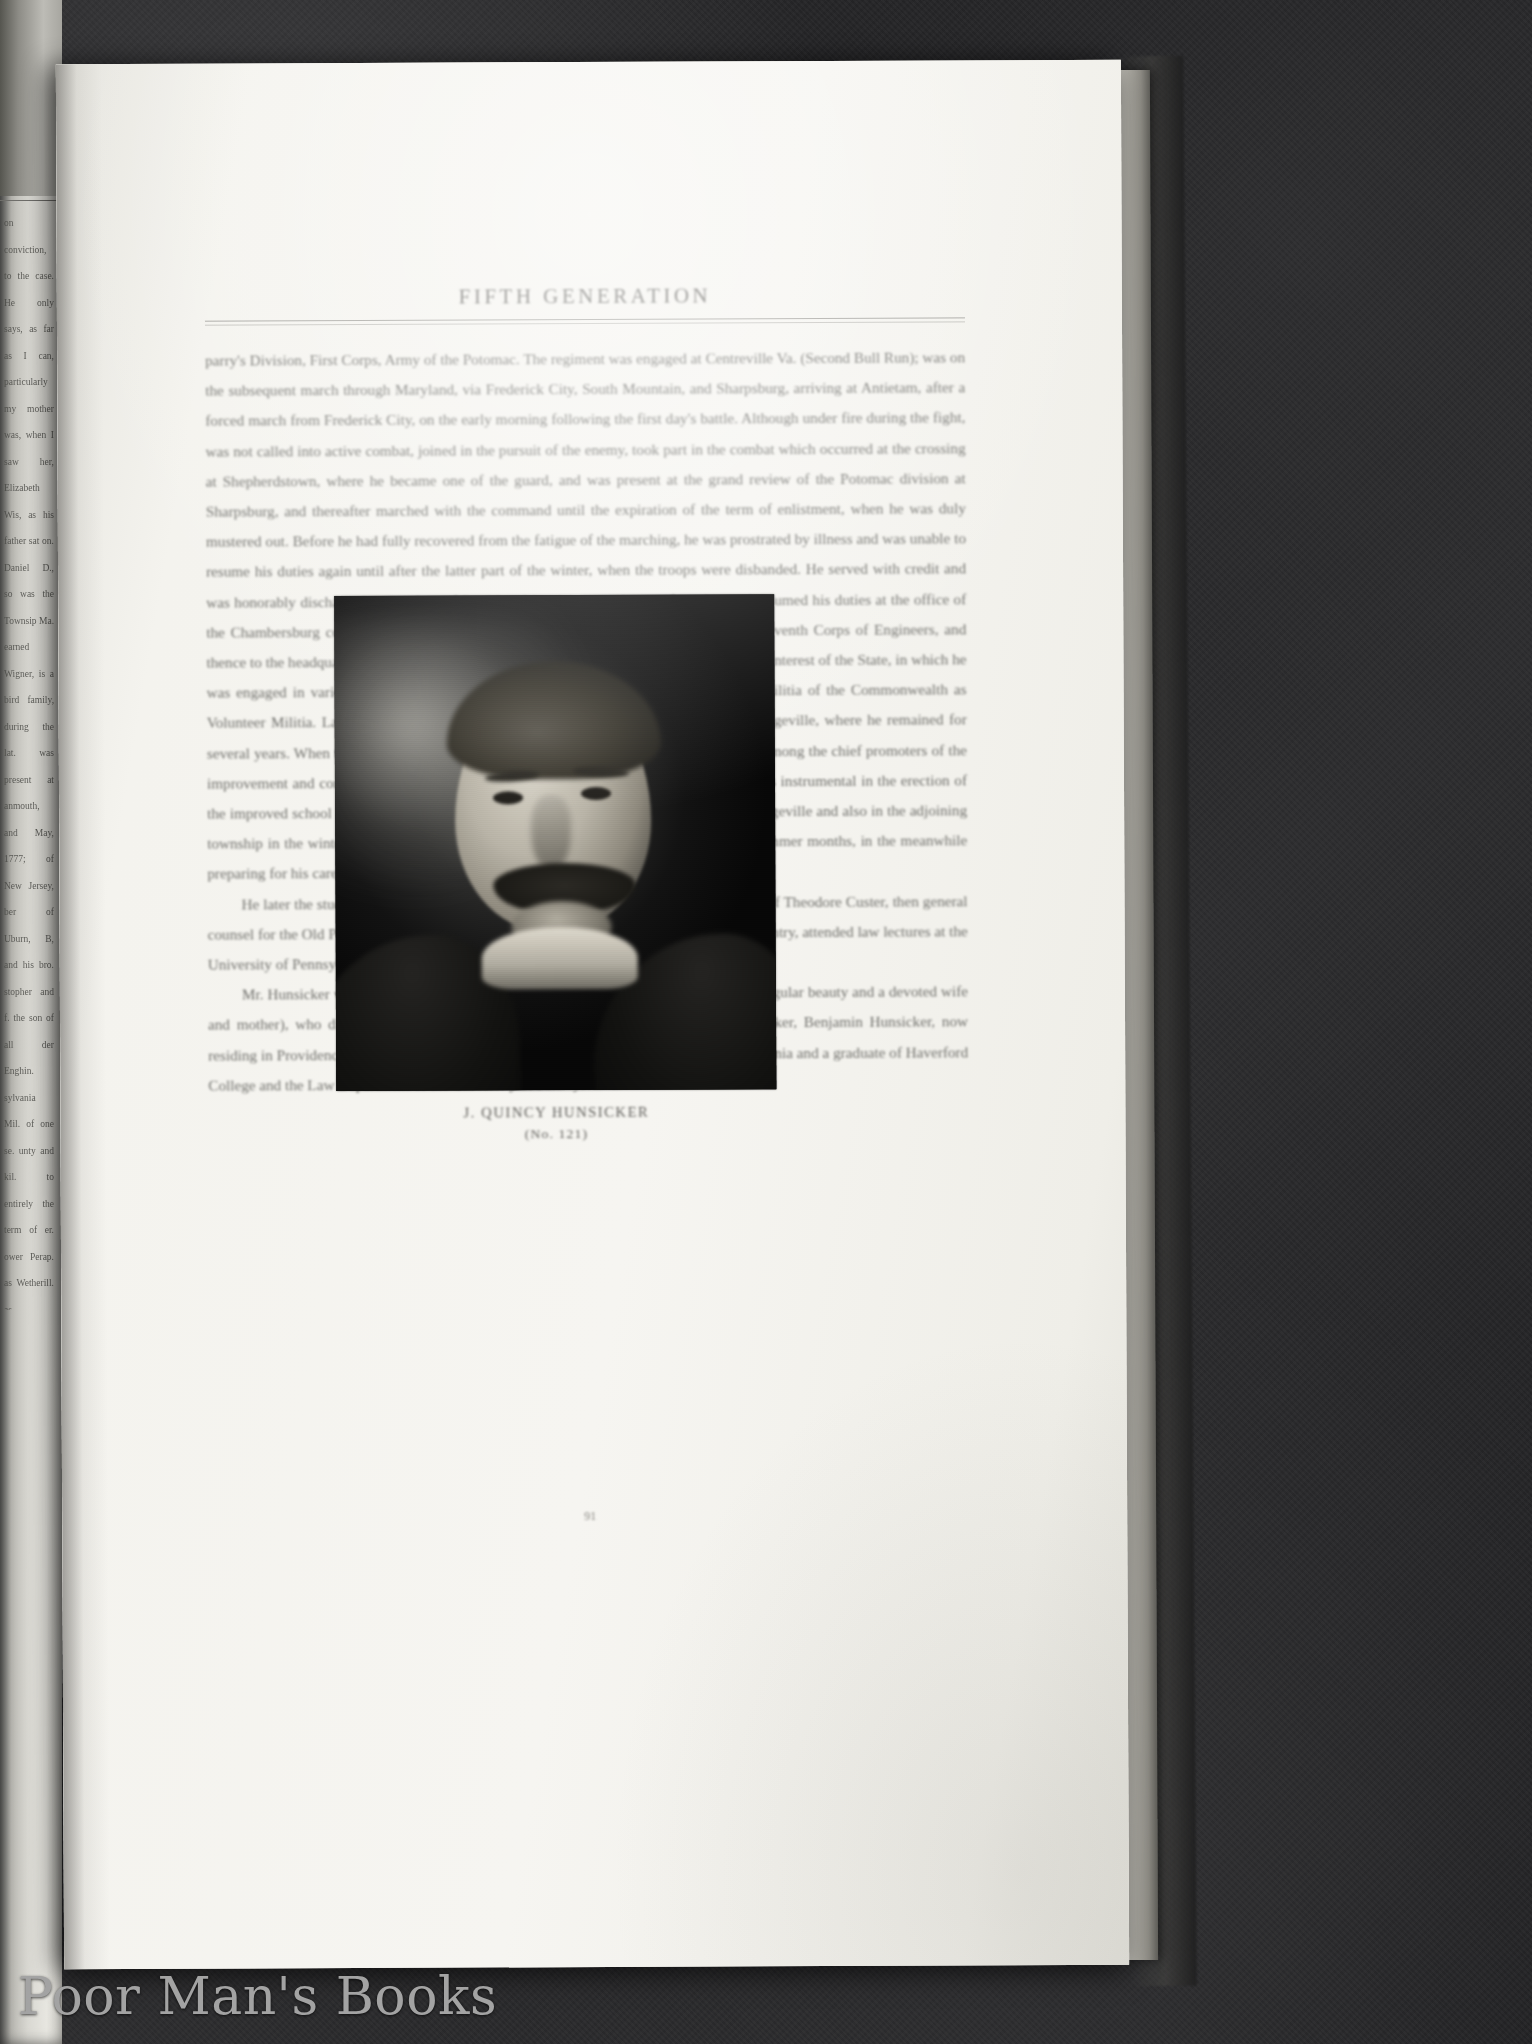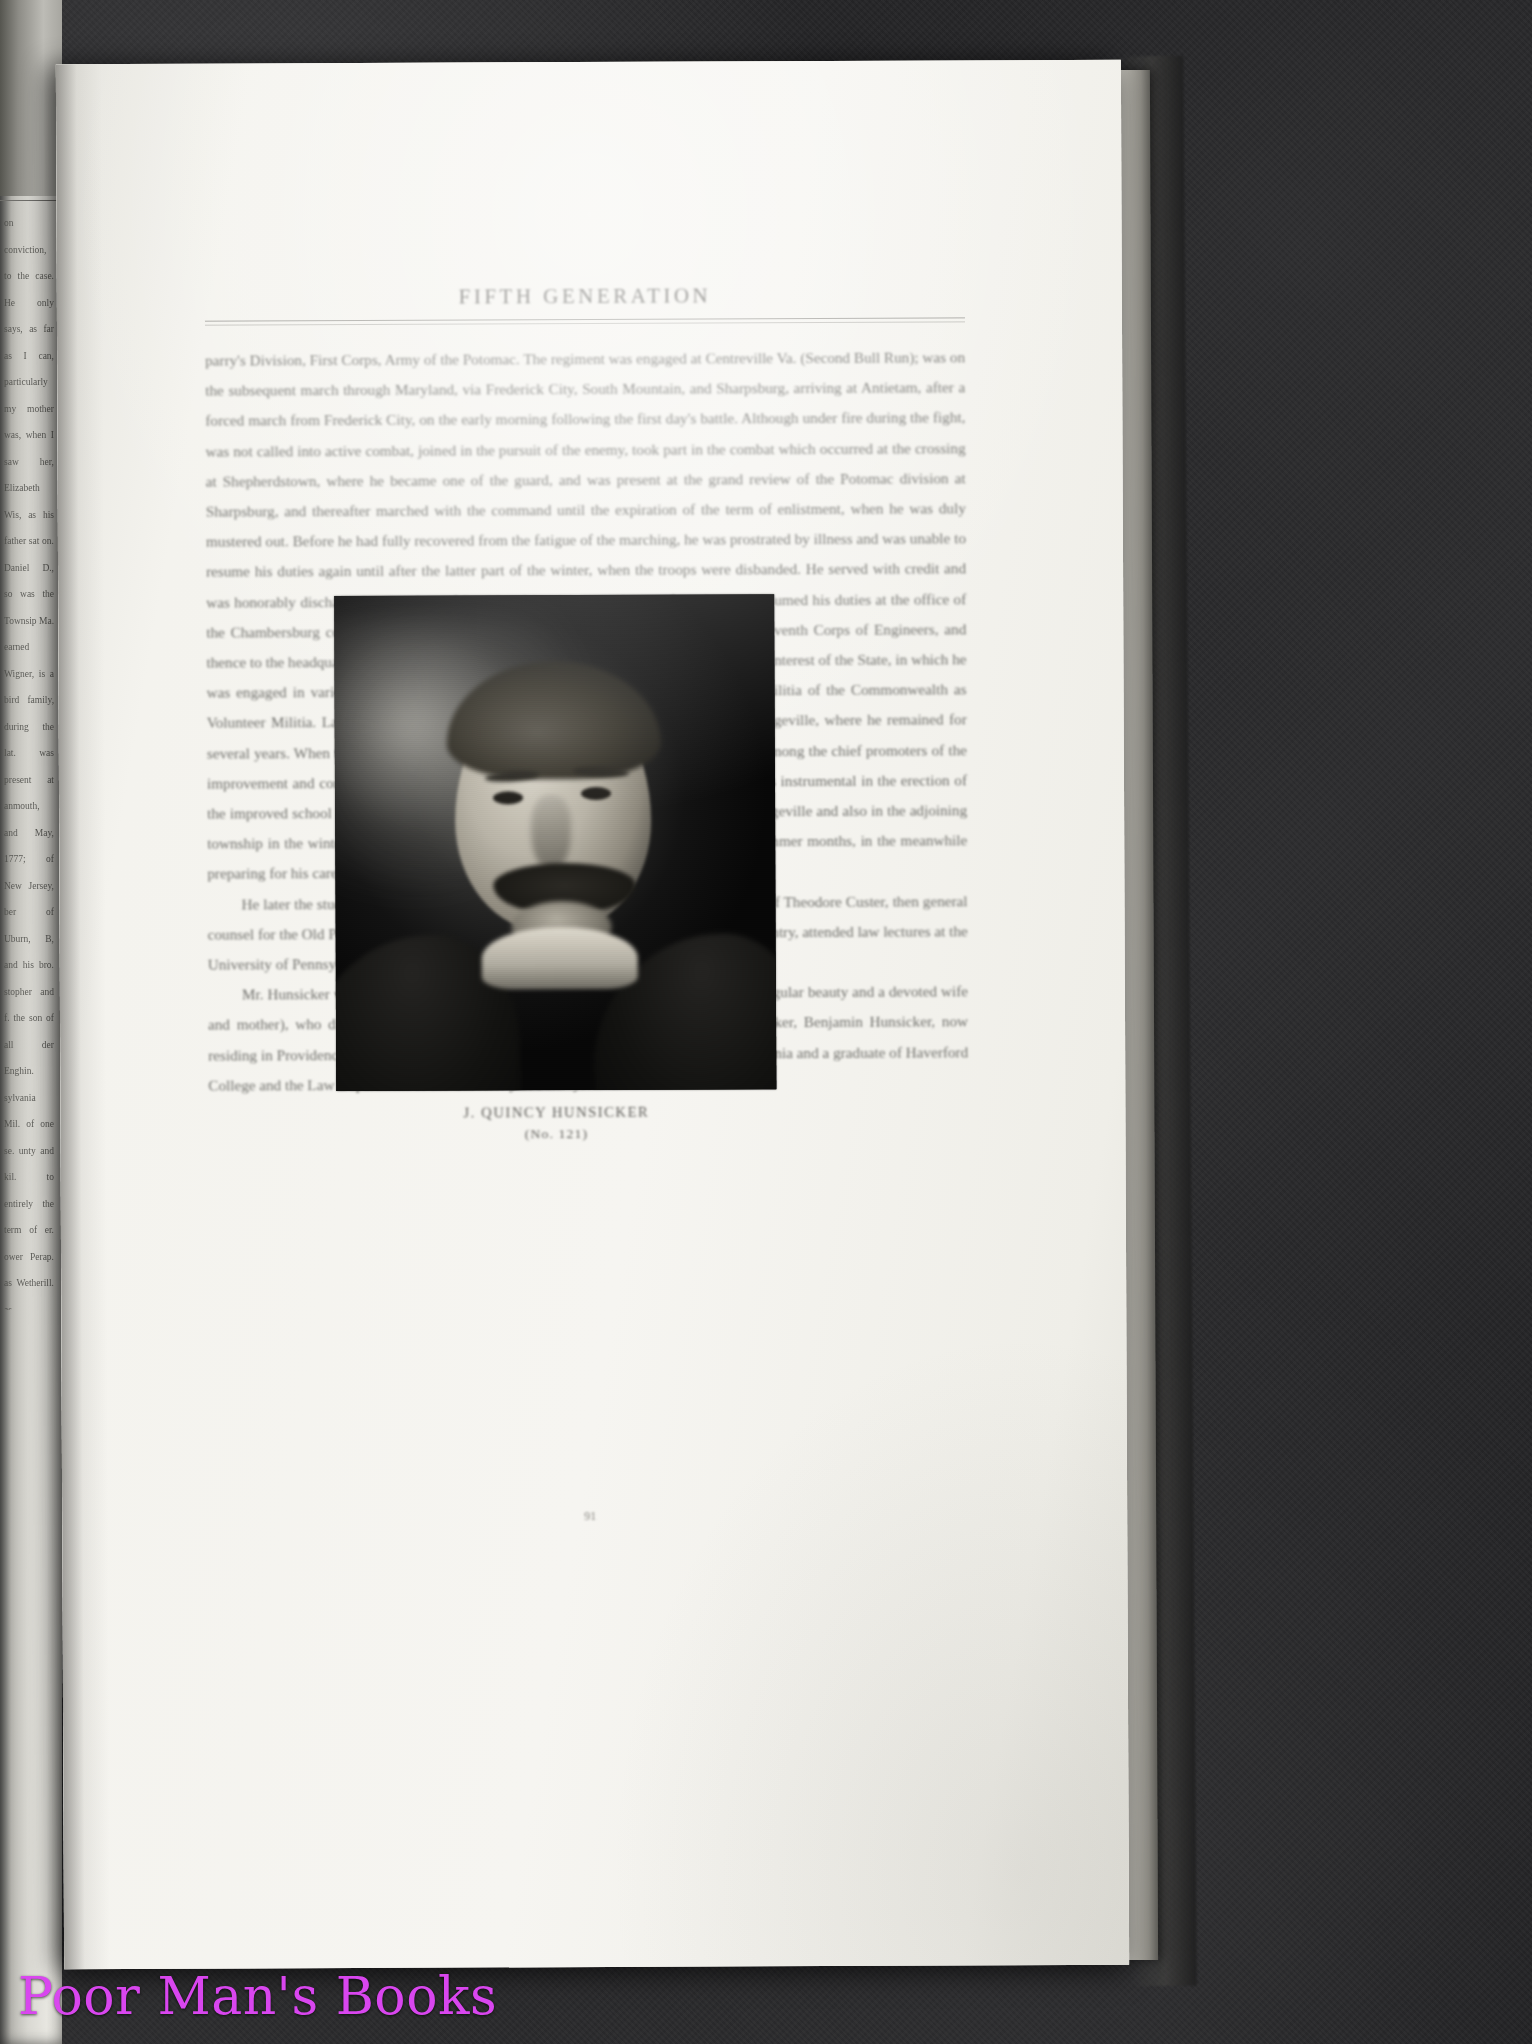--- a/index.html
+++ b/index.html
@@ -320,21 +320,21 @@
     filter: blur(1.2px);
   }
 
   
   .watermark {
     position: absolute;
     left: 18px;
     bottom: 18px;
     font-family: "DejaVu Serif", serif;
     font-size: 52px;
-    color: #d946ef;
+    color: #a3a3a3;
     letter-spacing: .5px;
     text-shadow: 0 1px 3px rgba(0,0,0,.7);
     white-space: nowrap;
   }
 </style>
 </head>
 <body>
 
 <div class="backdrop"></div>
 

